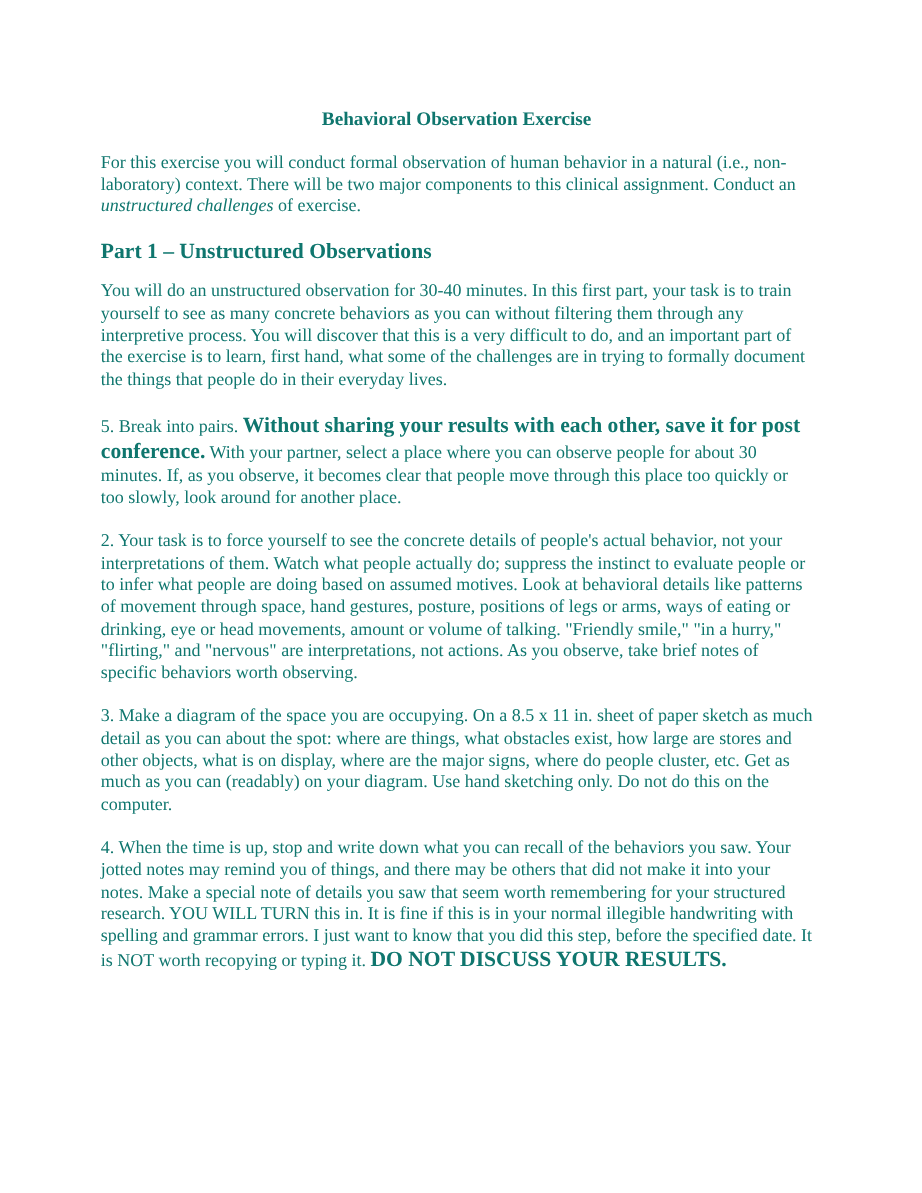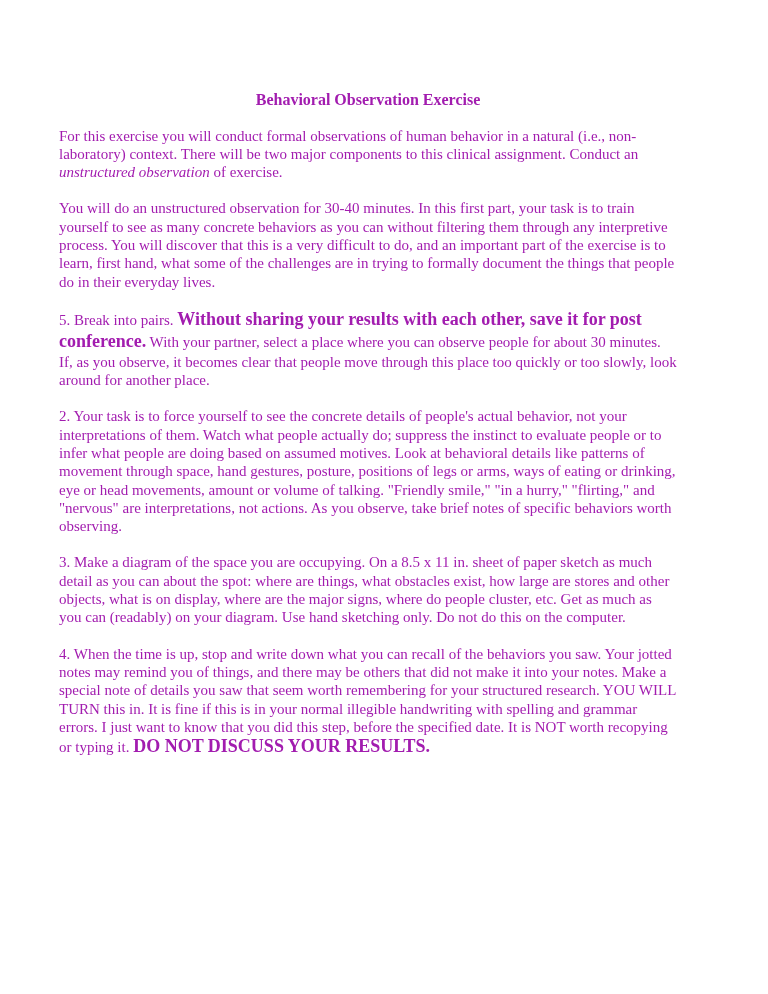--- a/index.html
+++ b/index.html
@@ -5,23 +5,23 @@
   html, body {
     margin: 0;
     padding: 0;
     background: #ffffff;
   }
   .page {
     position: relative;
     width: 768px;
     height: 994px;
     box-sizing: border-box;
-    padding: 90px 91px 0 59px;
+    padding: 90px 91px 0 84px;
     background: #ffffff;
-    color: #a21caf;
+    color: #0f766e;
     font-family: "Liberation Serif", "DejaVu Serif", serif;
     font-size: 15px;
     line-height: 1.22;
     overflow: hidden;
     text-align: left;
   }
   .doc-title {
     text-align: center;
     font-weight: bold;
     font-size: 16px;
@@ -43,22 +43,23 @@
     font-style: italic;
   }
 </style>
 </head>
 <body>
 
 <div class="page">
 
   <h1 class="doc-title">Behavioral Observation Exercise</h1>
 
-  <p class="para"><span>For this exercise you will conduct formal observations of human behavior in a natural (i.e., non-laboratory) context. There will be two major components to this clinical assignment. Conduct an </span><span class="italic">unstructured observation</span><span> of exercise.</span></p>
+  <p class="para"><span>For this exercise you will conduct formal observation of human behavior in a natural (i.e., non-laboratory) context. There will be two major components to this clinical assignment. Conduct an </span><span class="italic">unstructured challenges</span><span> of exercise.</span></p>
 
+  <h2 class="part-heading">Part 1 – Unstructured Observations</h2>
 
   <p class="para">You will do an unstructured observation for 30-40 minutes. In this first part, your task is to train yourself to see as many concrete behaviors as you can without filtering them through any interpretive process. You will discover that this is a very difficult to do, and an important part of the exercise is to learn, first hand, what some of the challenges are in trying to formally document the things that people do in their everyday lives.</p>
 
   <p class="para"><span>5. Break into pairs. </span><span class="big-bold">Without sharing your results with each other, save it for post conference.</span><span> With your partner, select a place where you can observe people for about 30 minutes. If, as you observe, it becomes clear that people move through this place too quickly or too slowly, look around for another place.</span></p>
 
   <p class="para">2. Your task is to force yourself to see the concrete details of people's actual behavior, not your interpretations of them. Watch what people actually do; suppress the instinct to evaluate people or to infer what people are doing based on assumed motives. Look at behavioral details like patterns of movement through space, hand gestures, posture, positions of legs or arms, ways of eating or drinking, eye or head movements, amount or volume of talking. "Friendly smile," "in a hurry," "flirting," and "nervous" are interpretations, not actions. As you observe, take brief notes of specific behaviors worth observing.</p>
 
   <p class="para">3. Make a diagram of the space you are occupying. On a 8.5 x 11 in. sheet of paper sketch as much detail as you can about the spot: where are things, what obstacles exist, how large are stores and other objects, what is on display, where are the major signs, where do people cluster, etc. Get as much as you can (readably) on your diagram. Use hand sketching only. Do not do this on the computer.</p>
 
   <p class="para"><span>4. When the time is up, stop and write down what you can recall of the behaviors you saw. Your jotted notes may remind you of things, and there may be others that did not make it into your notes. Make a special note of details you saw that seem worth remembering for your structured research. YOU WILL TURN this in. It is fine if this is in your normal illegible handwriting with spelling and grammar errors. I just want to know that you did this step, before the specified date. It is NOT worth recopying or typing it. </span><span class="big-bold">DO NOT DISCUSS YOUR RESULTS.</span></p>

